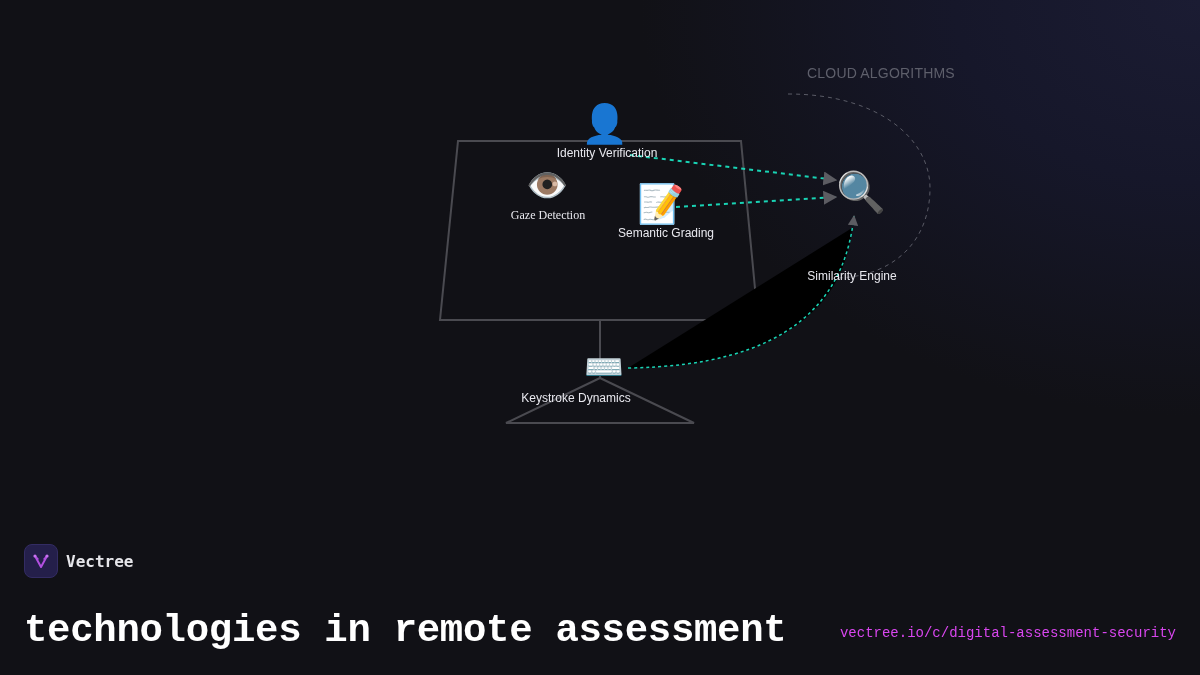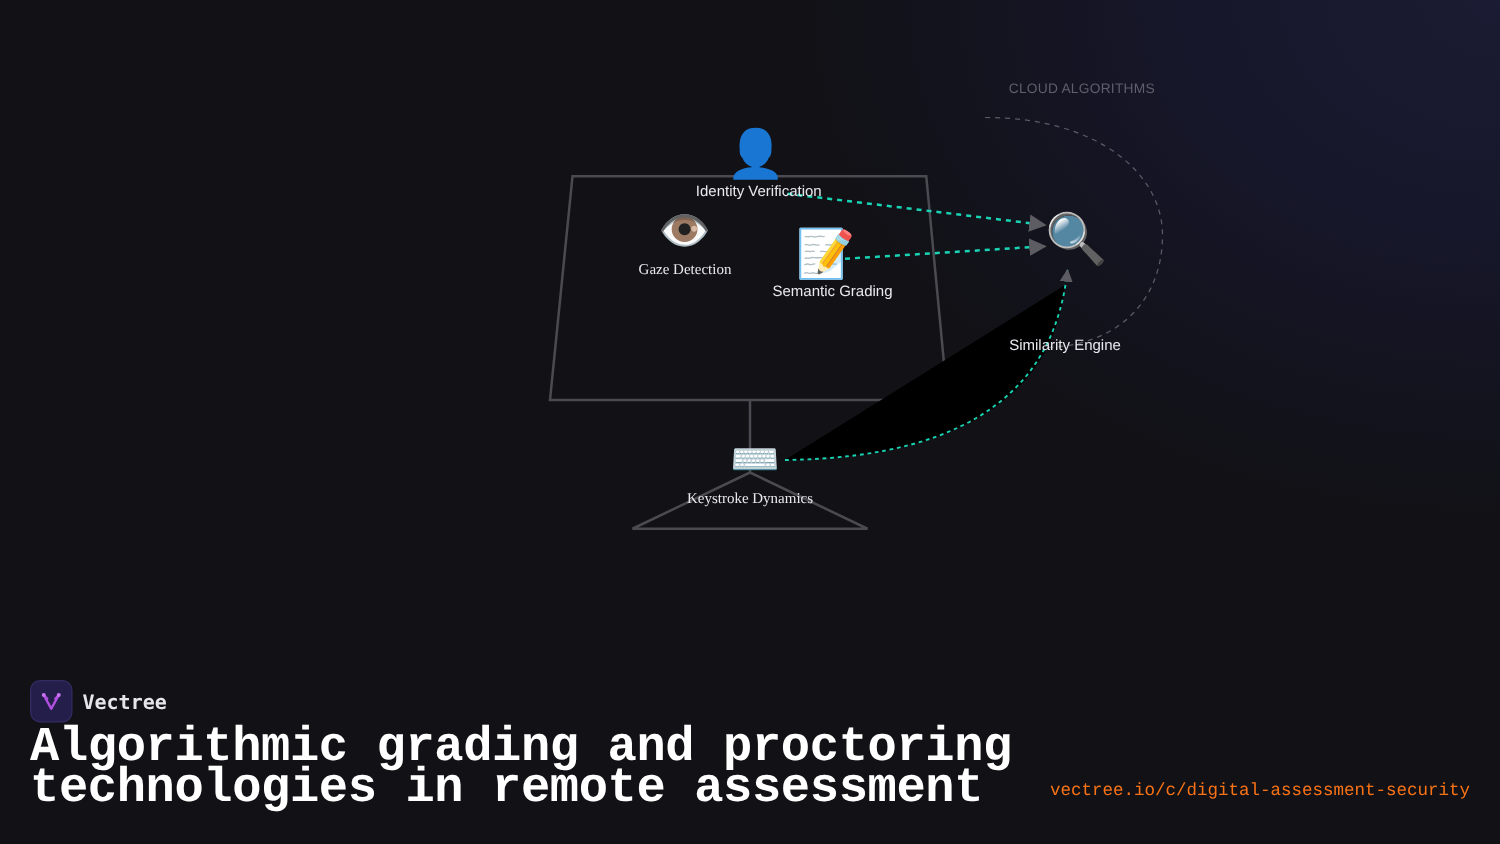--- a/index.html
+++ b/index.html
@@ -17,21 +17,21 @@
   .node-label {
     position: absolute; font-size: 12px; color: #e8e8ee; white-space: nowrap;
     transform: translateX(-50%);
     font-family: "Liberation Sans", sans-serif;
   }
   .node-icon {
     position: absolute; transform: translate(-50%, -50%);
     font-size: 36px; line-height: 1;
   }
   .cloud-label {
-    position: absolute; left: 807px; top: 65px; font-size: 11px; color: #5e5f6b;
+    position: absolute; left: 807px; top: 65px; font-size: 14px; color: #5e5f6b;
     letter-spacing: 0.2px;
   }
   .brand {
     position: absolute; left: 24px; top: 544px; display: flex; align-items: center; gap: 8px;
   }
   .brand-logo {
     width: 34px; height: 34px; border-radius: 8px; background: #241f4a;
     border: 1px solid #332c63; display: flex; align-items: center; justify-content: center;
     box-sizing: border-box;
   }
@@ -40,21 +40,21 @@
     font-size: 16px; color: #e6e6ea;
   }
   .headline {
     position: absolute; left: 24px; top: 582px; margin: 0;
     font-family: "Liberation Mono", "DejaVu Sans Mono", monospace; font-weight: bold;
     font-size: 39px; line-height: 33px; color: #ffffff; letter-spacing: -0.3px;
   }
   .url {
     position: absolute; right: 24px; top: 625px;
     font-family: "Liberation Mono", "DejaVu Sans Mono", monospace;
-    font-size: 14px; color: #f97316;
+    font-size: 14px; color: #d946ef;
   }
 </style>
 </head>
 <body>
 
 <div class="bg-glow"></div>
 
 <svg class="diagram" width="1200" height="675">
   <defs>
     <marker id="arrow" viewBox="0 0 10 10" refX="9" refY="5" markerWidth="7" markerHeight="7" orient="auto-start-reverse">
@@ -85,32 +85,32 @@
 <div class="node-icon" style="left:548px; top:185px; font-size:34px;">👁️</div>
 <div class="node-label" style="left:548px; top:208px;font-family:Liberation Serif, serif;">Gaze Detection</div>
 
 <div class="node-icon" style="left:661px; top:204px; font-size:38px;">📝</div>
 <div class="node-label" style="left:666px; top:226px;text-align:center;">Semantic Grading</div>
 
 <div class="node-icon" style="left:861px; top:192px; font-size:40px;">🔍</div>
 <div class="node-label" style="left:852px; top:222px;margin-top:47px;">Similarity Engine</div>
 
 <div class="node-icon" style="left:604px; top:367px; font-size:32px;">⌨️</div>
-<div class="node-label" style="left:600px; top:391px;font-family:Liberation Serif, serif;">Keystroke Dynamics</div>
+<div class="node-label" style="left:576px; top:391px;">Keystroke Dynamics</div>
 
 <div class="brand">
   <div class="brand-logo">
     <svg width="18" height="18" viewBox="0 0 18 18">
       <path d="M3,4 L9,15 L15,4" fill="none" stroke="#b14fe0" stroke-width="2" stroke-linecap="round" stroke-linejoin="round"></path>
       <path d="M3,4 L6,7 M15,4 L12,7" fill="none" stroke="#b14fe0" stroke-width="1.5" stroke-linecap="round"></path>
       <circle cx="3" cy="4" r="1.6" fill="#c873f0"></circle>
       <circle cx="15" cy="4" r="1.6" fill="#c873f0"></circle>
     </svg>
   </div>
   <span class="brand-name">Vectree</span>
 </div>
 
 <h1 class="headline">
-  <span>Algorithmic grading and proctoring</span><br>
+  <br>
   <span>technologies in remote assessment</span>
 </h1>
 
 <div class="url">vectree.io/c/digital-assessment-security</div>
 
 </body></html>

